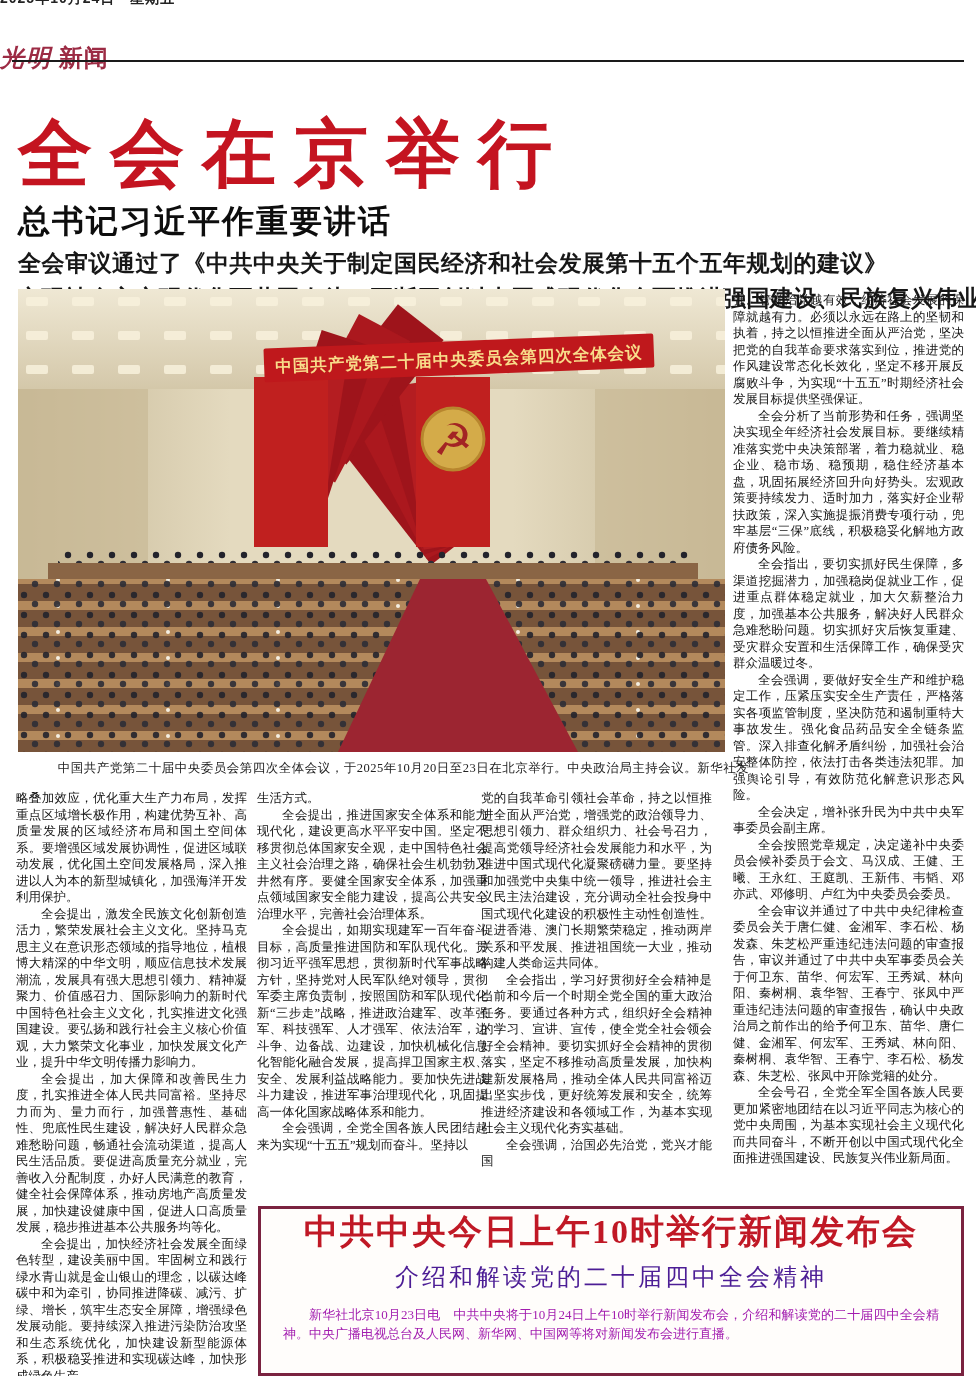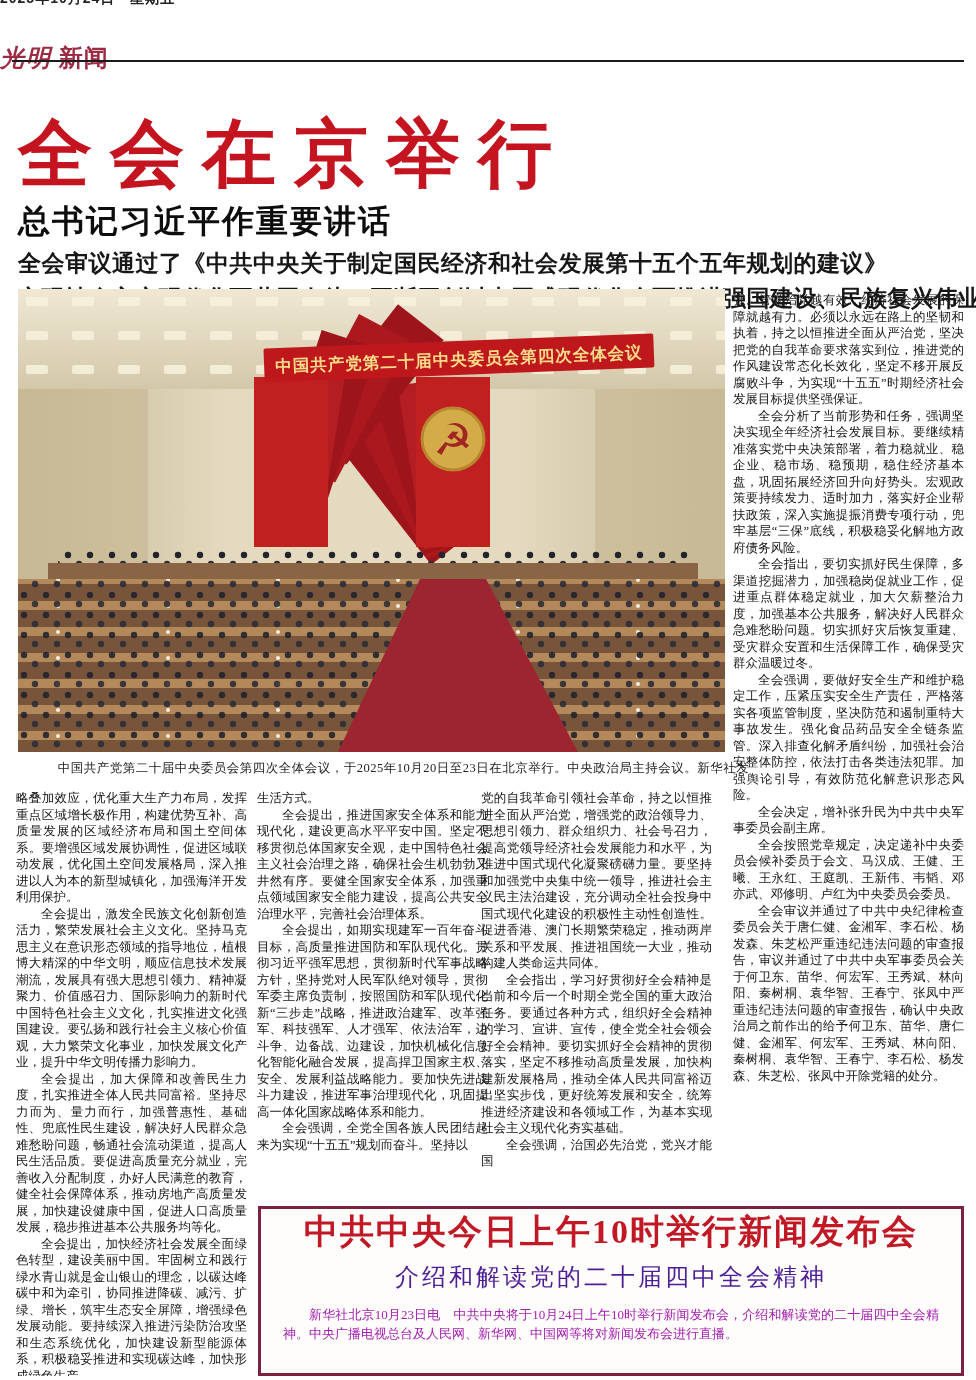--- a/index.html
+++ b/index.html
@@ -208,20 +208,21 @@
   </div>
 
   <div class="col col4">
     <p class="noind">强。管党治党越有效，经济社会发展的保障就越有力。必须以永远在路上的坚韧和执着，持之以恒推进全面从严治党，坚决把党的自我革命要求落实到位，推进党的作风建设常态化长效化，坚定不移开展反腐败斗争，为实现“十五五”时期经济社会发展目标提供坚强保证。</p>
     <p>全会分析了当前形势和任务，强调坚决实现全年经济社会发展目标。要继续精准落实党中央决策部署，着力稳就业、稳企业、稳市场、稳预期，稳住经济基本盘，巩固拓展经济回升向好势头。宏观政策要持续发力、适时加力，落实好企业帮扶政策，深入实施提振消费专项行动，兜牢基层“三保”底线，积极稳妥化解地方政府债务风险。</p>
     <p>全会指出，要切实抓好民生保障，多渠道挖掘潜力，加强稳岗促就业工作，促进重点群体稳定就业，加大欠薪整治力度，加强基本公共服务，解决好人民群众急难愁盼问题。切实抓好灾后恢复重建、受灾群众安置和生活保障工作，确保受灾群众温暖过冬。</p>
     <p>全会强调，要做好安全生产和维护稳定工作，压紧压实安全生产责任，严格落实各项监管制度，坚决防范和遏制重特大事故发生。强化食品药品安全全链条监管。深入排查化解矛盾纠纷，加强社会治安整体防控，依法打击各类违法犯罪。加强舆论引导，有效防范化解意识形态风险。</p>
     <p>全会决定，增补张升民为中共中央军事委员会副主席。</p>
     <p>全会按照党章规定，决定递补中央委员会候补委员于会文、马汉成、王健、王曦、王永红、王庭凯、王新伟、韦韬、邓亦武、邓修明、卢红为中央委员会委员。</p>
     <p>全会审议并通过了中共中央纪律检查委员会关于唐仁健、金湘军、李石松、杨发森、朱芝松严重违纪违法问题的审查报告，审议并通过了中共中央军事委员会关于何卫东、苗华、何宏军、王秀斌、林向阳、秦树桐、袁华智、王春宁、张凤中严重违纪违法问题的审查报告，确认中央政治局之前作出的给予何卫东、苗华、唐仁健、金湘军、何宏军、王秀斌、林向阳、秦树桐、袁华智、王春宁、李石松、杨发森、朱芝松、张凤中开除党籍的处分。</p>
+    <p>全会号召，全党全军全国各族人民要更加紧密地团结在以习近平同志为核心的党中央周围，为基本实现社会主义现代化而共同奋斗，不断开创以中国式现代化全面推进强国建设、民族复兴伟业新局面。</p>
   </div>
 
   <aside class="notice">
     <h3 class="notice-title">中共中央今日上午10时举行新闻发布会</h3>
     <h4 class="notice-subtitle">介绍和解读党的二十届四中全会精神</h4>
     <p class="notice-body">新华社北京10月23日电　中共中央将于10月24日上午10时举行新闻发布会，介绍和解读党的二十届四中全会精神。中央广播电视总台及人民网、新华网、中国网等将对新闻发布会进行直播。</p>
   </aside>
 
 </div>
 

